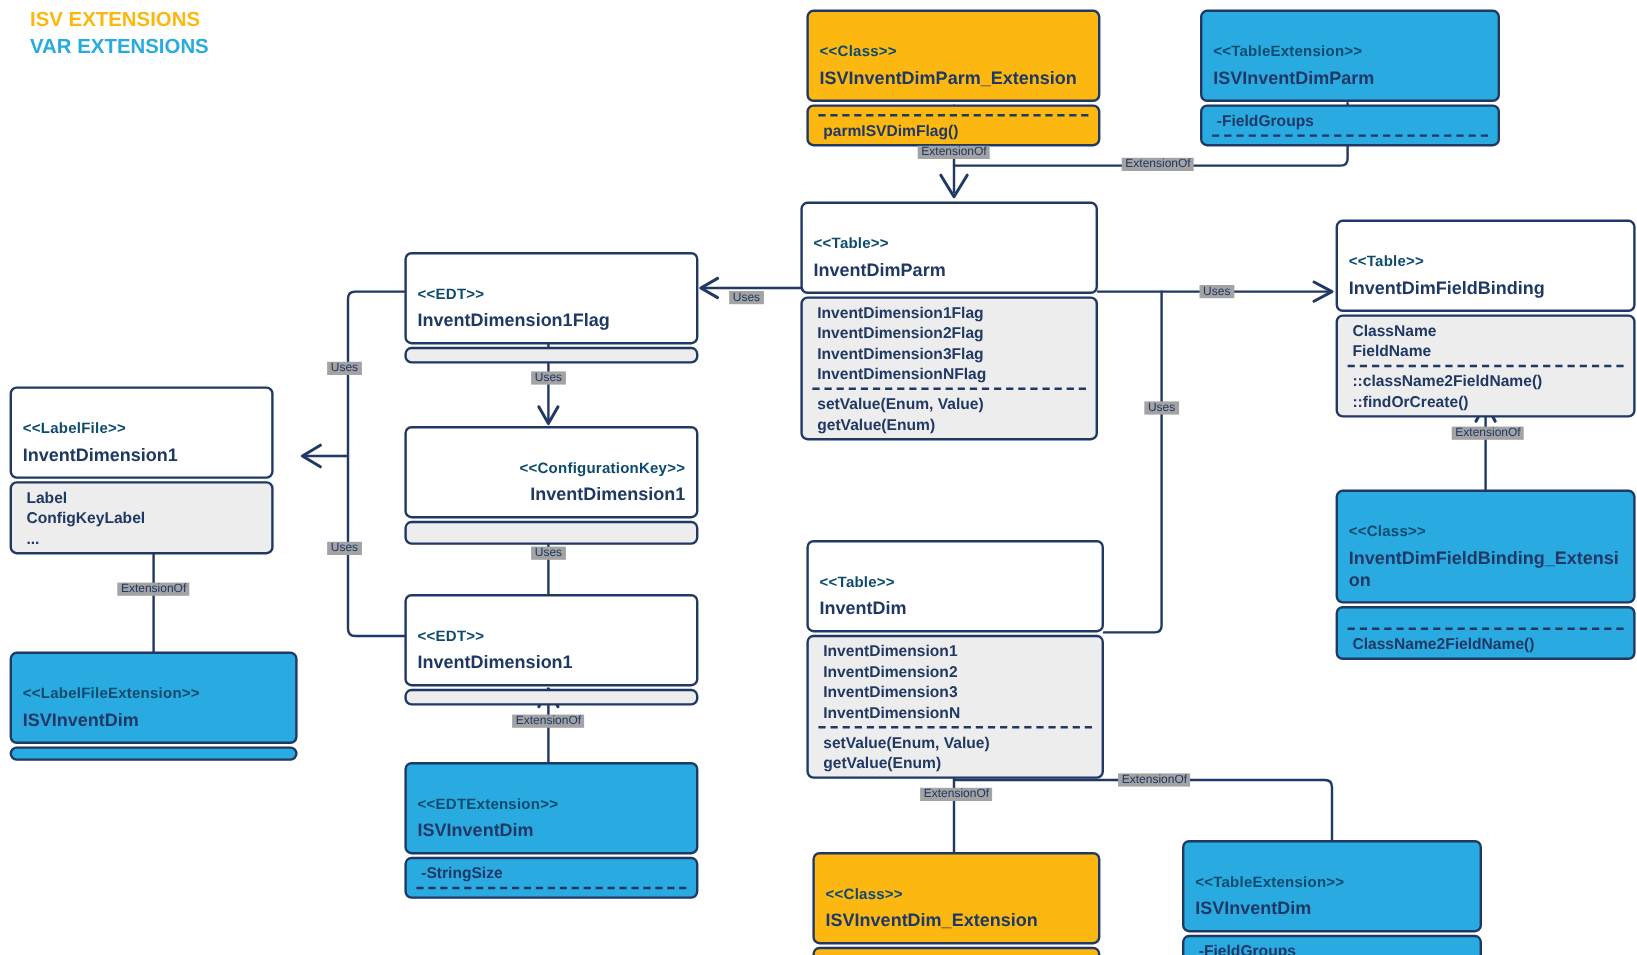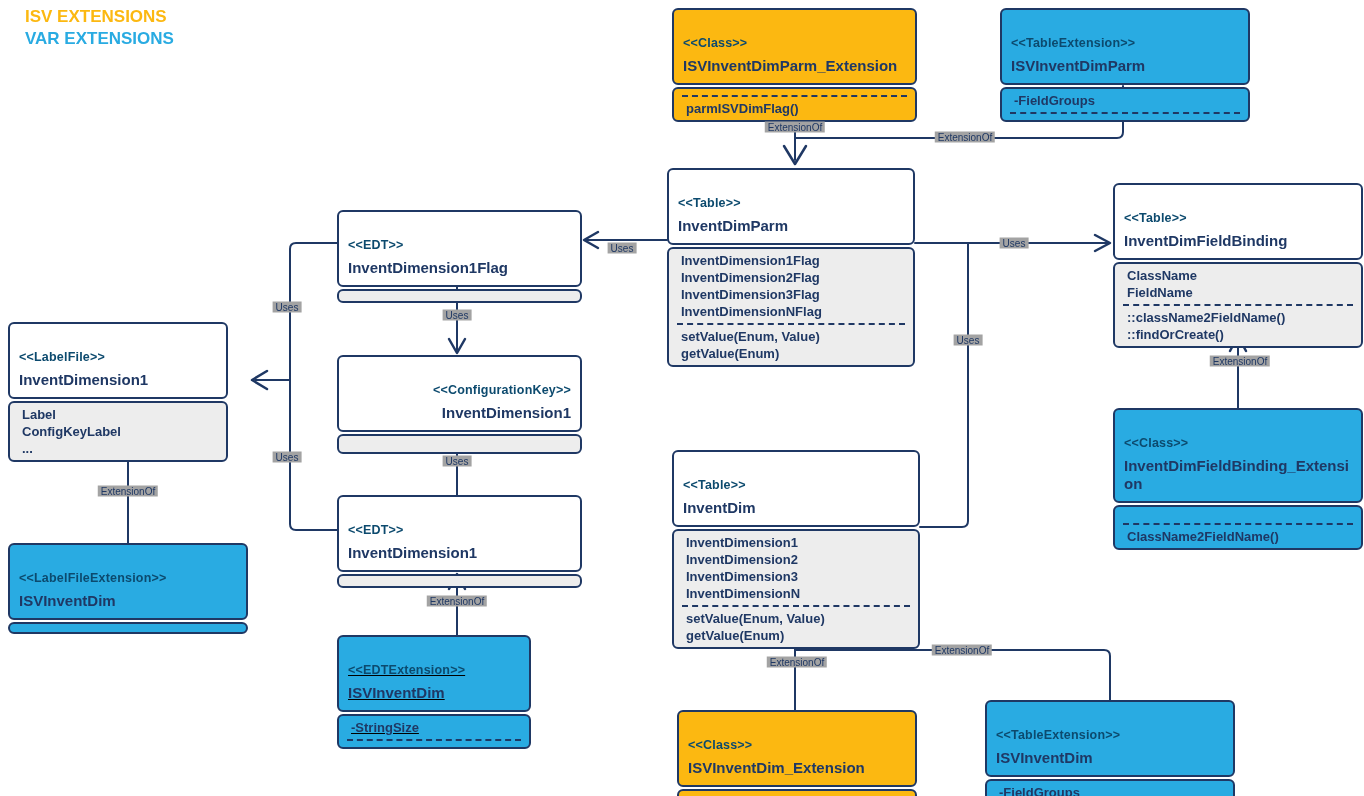--- a/index.html
+++ b/index.html
@@ -196,21 +196,21 @@
     <div class="stype">&lt;&lt;Class&gt;&gt;</div>
     <div class="bname wrap">InventDimFieldBinding_Extension</div>
   </div>
   <div class="cmp fill-var">
     <div class="spacer"></div>
     <div class="dash"></div>
     <div class="row">ClassName2FieldName()</div>
   </div>
 </div>
 
-<div class="box" style="left:337px;top:635px;width:194px;text-decoration:underline;">
+<div class="box" style="left:337px;top:635px;width:245px;">
   <div class="hdr fill-var">
     <div class="stype">&lt;&lt;EDTExtension&gt;&gt;</div>
     <div class="bname">ISVInventDim</div>
   </div>
   <div class="cmp fill-var">
     <div class="row">-StringSize</div>
     <div class="dash"></div>
   </div>
 </div>
 

